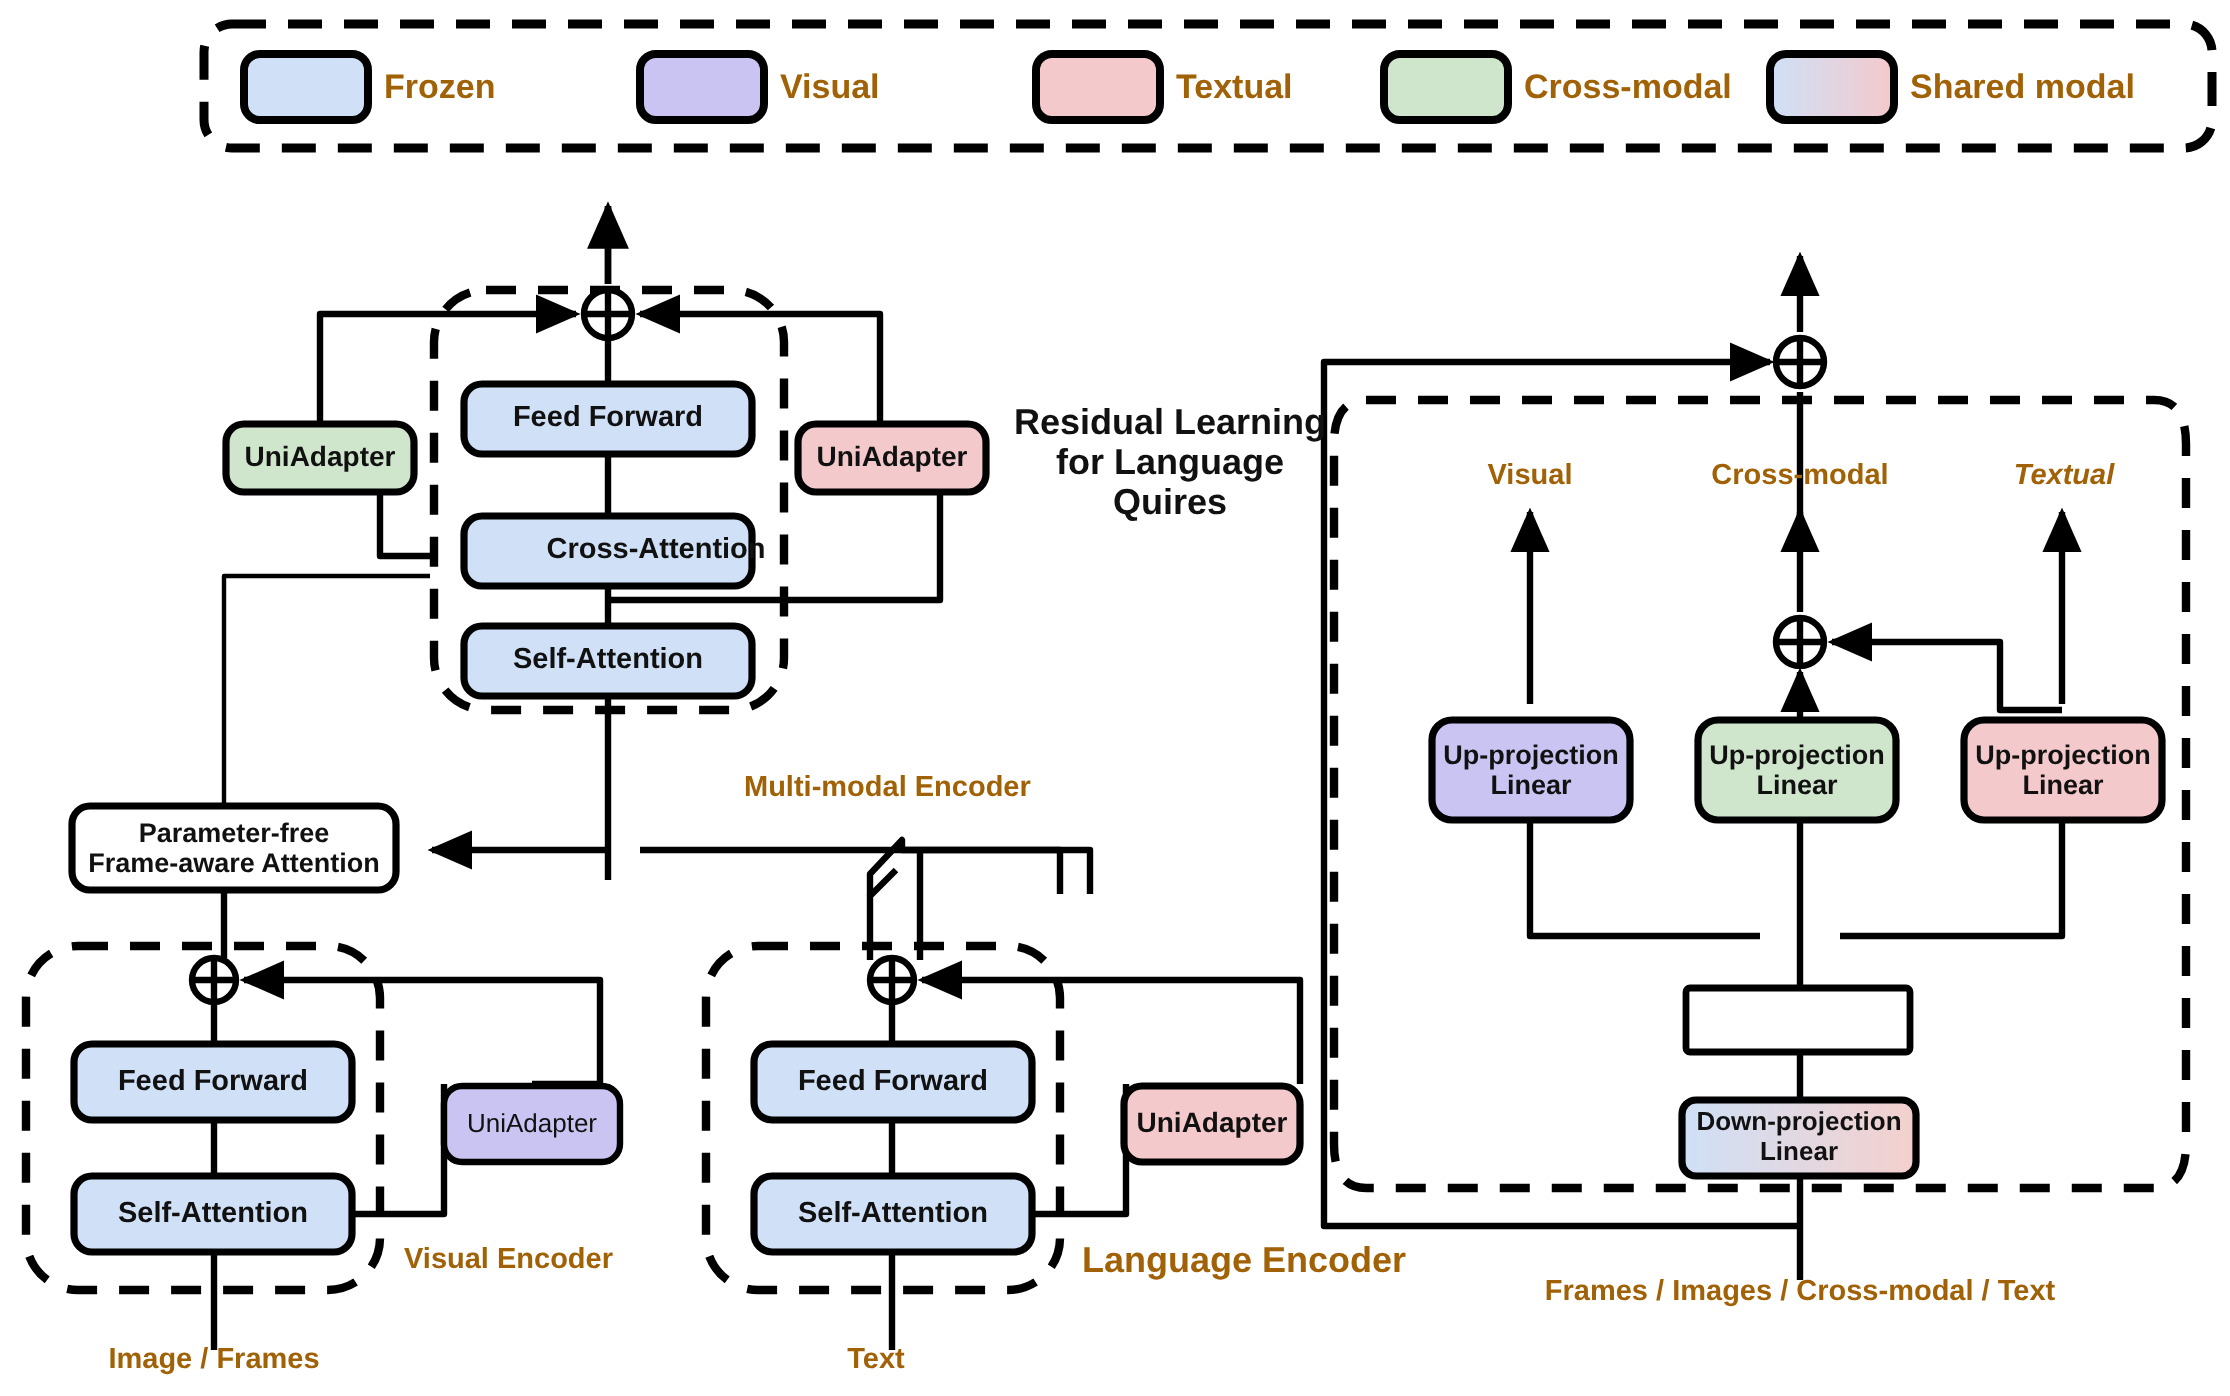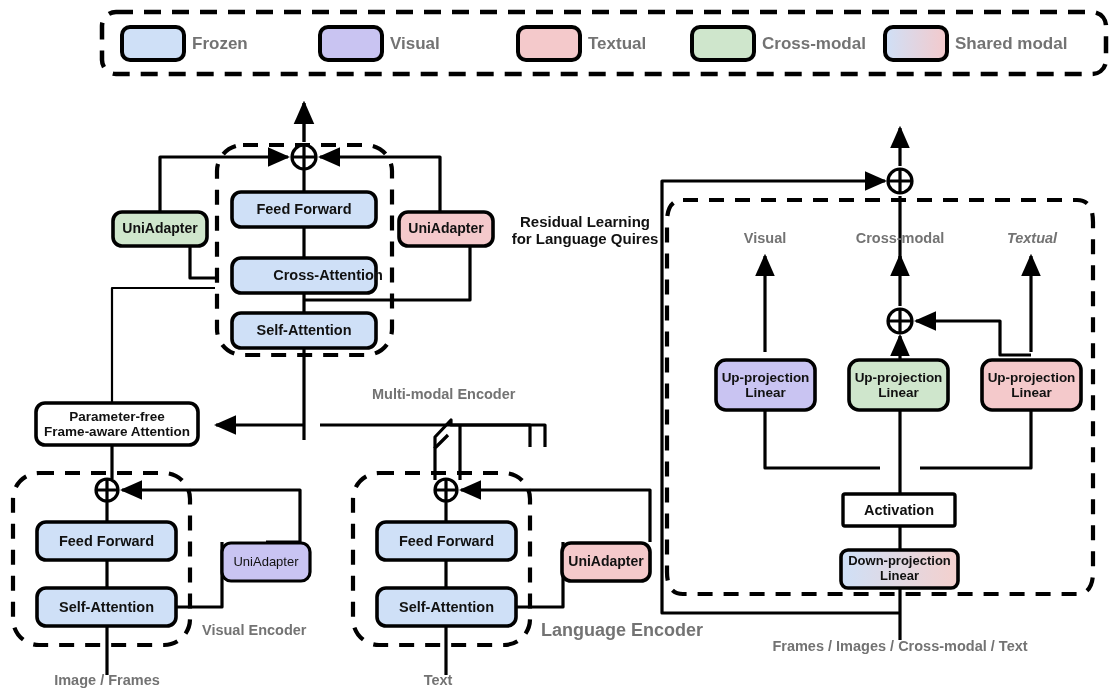--- a/index.html
+++ b/index.html
@@ -1,21 +1,21 @@
 <!DOCTYPE html>
 <html><head>
 <meta charset="utf-8">
 <style>
   html,body{margin:0;padding:0;background:#ffffff;}
   body{width:1115px;height:698px;position:relative;overflow:hidden;
        font-family:"Liberation Sans","DejaVu Sans",sans-serif;}
   #stage{position:absolute;left:0;top:0;width:1115px;height:698px;}
   svg#diagram{position:absolute;left:0;top:0;width:1115px;height:698px;}
 
-  .lbl{position:absolute;font-weight:bold;color:#737373;white-space:pre;
+  .lbl{position:absolute;font-weight:bold;color:#a16207;white-space:pre;
        display:flex;align-items:center;justify-content:center;text-align:center;
        line-height:1.15;pointer-events:none;}
   .boxtxt{position:absolute;display:flex;align-items:center;justify-content:center;
           text-align:center;font-weight:bold;color:#111;line-height:1.12;
           white-space:pre-line;pointer-events:none;}
 </style>
 </head>
 <body>
 
 <div id="stage">
@@ -177,21 +177,21 @@
 <div class="lbl" style="left:588px;top:30px;width:110px;height:28px;font-size:17px;justify-content:flex-start;">Textual</div>
 <div class="lbl" style="left:762px;top:30px;width:130px;height:28px;font-size:17px;justify-content:flex-start;">Cross-modal</div>
 <div class="lbl" style="left:955px;top:30px;width:140px;height:28px;font-size:17px;justify-content:flex-start;">Shared modal</div>
 
 <div class="boxtxt" style="left:232px;top:192px;width:144px;height:35px;font-size:14.5px;">Feed Forward</div>
 <div class="boxtxt" style="left:232px;top:258px;width:144px;height:35px;font-size:14.5px;padding-left:24px;">Cross-Attention</div>
 <div class="boxtxt" style="left:232px;top:313px;width:144px;height:35px;font-size:14.5px;">Self-Attention</div>
 <div class="boxtxt" style="left:113px;top:212px;width:94px;height:34px;font-size:14px;">UniAdapter</div>
 <div class="boxtxt" style="left:399px;top:212px;width:94px;height:34px;font-size:14px;">UniAdapter</div>
 
-<div class="boxtxt" style="left:505px;top:211px;width:160px;height:40px;font-size:15px;">Residual Learning
+<div class="boxtxt" style="left:505px;top:211px;width:160px;height:40px;font-size:18px;">Residual Learning
 for Language Quires</div>
 <div class="lbl" style="left:372px;top:383px;width:180px;height:22px;font-size:14.5px;justify-content:flex-start;">Multi-modal Encoder</div>
 
 <div class="boxtxt" style="left:36px;top:403px;width:162px;height:42px;font-size:13.5px;border-radius:15px;">Parameter-free
 Frame-aware Attention</div>
 
 <div class="boxtxt" style="left:37px;top:522px;width:139px;height:38px;font-size:14.5px;">Feed Forward</div>
 <div class="boxtxt" style="left:37px;top:588px;width:139px;height:38px;font-size:14.5px;">Self-Attention</div>
 <div class="boxtxt" style="left:222px;top:543px;width:88px;height:38px;font-size:13px;font-weight:normal;">UniAdapter</div>
 <div class="lbl" style="left:27px;top:670px;width:160px;height:20px;font-size:14.5px;">Image / Frames</div>
@@ -206,18 +206,17 @@
 <div class="lbl" style="left:715px;top:228px;width:100px;height:20px;font-size:14.5px;">Visual</div>
 <div class="lbl" style="left:845px;top:228px;width:110px;height:20px;font-size:14.5px;">Cross-modal</div>
 <div class="lbl" style="left:985px;top:228px;width:94px;height:20px;font-size:14.5px;font-style:italic;">Textual</div>
 
 <div class="boxtxt" style="left:716px;top:360px;width:99px;height:50px;font-size:13.5px;">Up-projection
 Linear</div>
 <div class="boxtxt" style="left:849px;top:360px;width:99px;height:50px;font-size:13.5px;">Up-projection
 Linear</div>
 <div class="boxtxt" style="left:982px;top:360px;width:99px;height:50px;font-size:13.5px;">Up-projection
 Linear</div>
-<div class="boxtxt" style="left:843px;top:494px;width:112px;height:32px;font-size:14.5px;">Activation</div>
 <div class="boxtxt" style="left:841px;top:550px;width:117px;height:38px;font-size:13px;">Down-projection
 Linear</div>
 <div class="lbl" style="left:740px;top:636px;width:320px;height:20px;font-size:14.5px;">Frames / Images / Cross-modal / Text</div>
 
 </div>
 
 </body></html>

